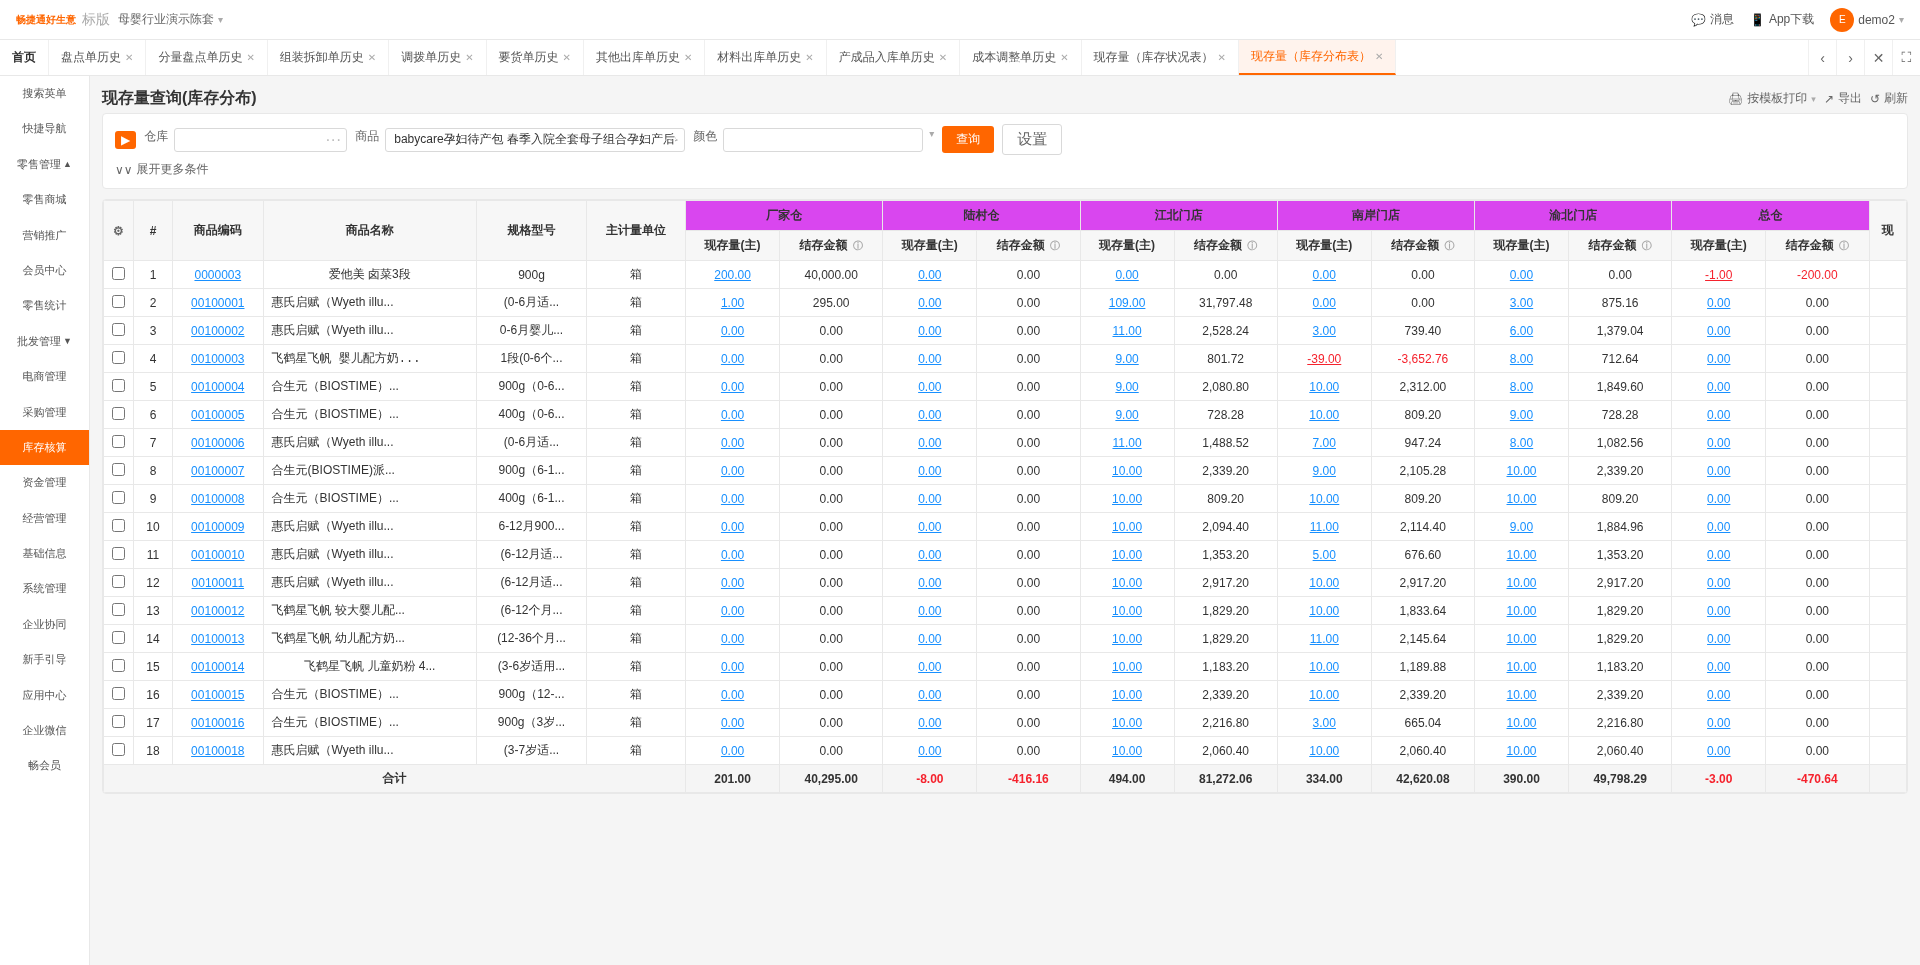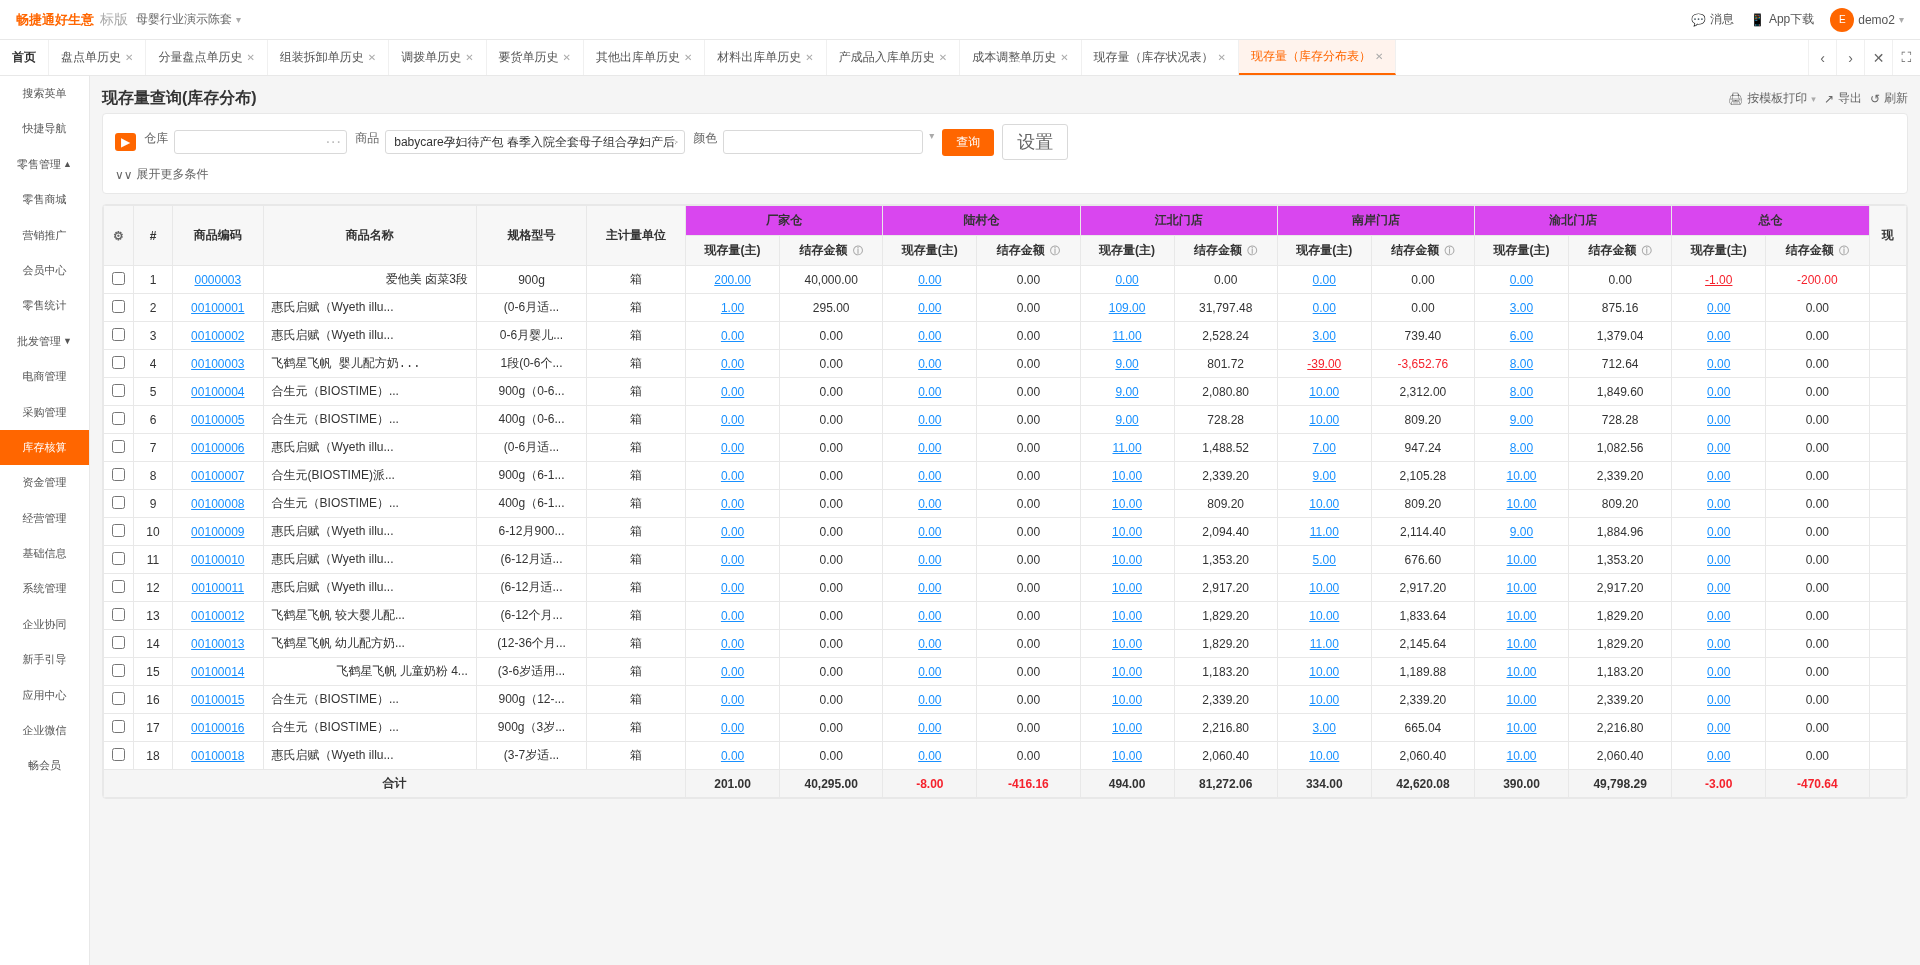--- a/index.html
+++ b/index.html
@@ -2,21 +2,21 @@
 <html><head>
   <meta charset="utf-8">
   <style>
     * { margin: 0; padding: 0; box-sizing: border-box; }
     body { font-family: 'Microsoft YaHei', sans-serif; font-size: 12px; background: #f5f5f5; color: #333; overflow: hidden; }
 
     
     .top-bar { height: 40px; background: #fff; display: flex; align-items: center; justify-content: space-between; padding: 0 16px; border-bottom: 1px solid #e8e8e8; }
     .top-bar-left { display: flex; align-items: center; gap: 8px; }
     .logo-area { display: flex; align-items: center; gap: 6px; }
-    .logo-text { color: #ff6600; font-size: 13px; font-weight: bold; }
+    .logo-text { color: #ff6600; font-size: 10px; font-weight: bold; }
     .company-selector { display: flex; align-items: center; gap: 4px; color: #666; font-size: 12px; cursor: pointer; }
     .top-bar-right { display: flex; align-items: center; gap: 16px; }
     .top-right-item { display: flex; align-items: center; gap: 4px; color: #555; font-size: 12px; cursor: pointer; }
     .avatar { width: 24px; height: 24px; border-radius: 50%; background: #ff6600; display: flex; align-items: center; justify-content: center; color: #fff; font-size: 10px; }
 
     
     .nav-tabs { height: 36px; background: #fff; display: flex; align-items: center; border-bottom: 1px solid #e8e8e8; overflow: hidden; }
     .nav-tab { height: 100%; display: flex; align-items: center; padding: 0 12px; font-size: 12px; color: #555; cursor: pointer; border-right: 1px solid #f0f0f0; white-space: nowrap; flex-shrink: 0; gap: 4px; }
     .nav-tab.home { background: #fff; color: #333; font-weight: bold; }
     .nav-tab.active { background: #fff3ed; color: #ff6600; border-bottom: 2px solid #ff6600; }
@@ -45,21 +45,21 @@
     
     .filter-area { background: #fff; border: 1px solid #e8e8e8; border-radius: 4px; padding: 10px 12px; margin-bottom: 10px; }
     .filter-row { display: flex; align-items: center; gap: 8px; flex-wrap: nowrap; }
     .filter-item { display: flex; align-items: flex-start; gap: 6px; }
     .filter-label { color: #666; font-size: 12px; white-space: nowrap; }
     .filter-input { border: 1px solid #d9d9d9; border-radius: 3px; padding: 4px 8px; font-size: 12px; color: #333; background: #fff; min-width: 80px; }
     .filter-input-wide { min-width: 300px; }
     .filter-input-color { min-width: 200px; }
     .expand-btn { display: flex; align-items: center; gap: 4px; color: #666; font-size: 12px; cursor: pointer; margin: 6px auto 0; }
     .orange-btn { background: #ff6600; color: #fff; border: none; border-radius: 3px; padding: 5px 14px; font-size: 12px; cursor: pointer; }
-    .gray-btn { background: #fff; color: #666; border: 1px solid #d9d9d9; border-radius: 3px; padding: 5px 14px; font-size: 18px; cursor: pointer; }
+    .gray-btn { background: #fff; color: #666; border: 1px solid #d9d9d9; border-radius: 3px; padding: 5px 14px; font-size: 15px; cursor: pointer; }
 
     
     .table-container { background: #fff; border: 1px solid #e8e8e8; border-radius: 4px; overflow: auto; }
     table { width: 100%; border-collapse: collapse; font-size: 12px; }
     table thead tr th { background: #f7f7f7; border: 1px solid #e8e8e8; padding: 6px 8px; text-align: center; font-weight: bold; color: #333; white-space: nowrap; }
     table tbody tr td { border: 1px solid #e8e8e8; padding: 5px 8px; text-align: center; color: #333; white-space: nowrap; }
     table tbody tr.summary td { background: #f5f5f5; font-weight: bold; }
     .link-text { color: #1890ff; cursor: pointer; text-decoration: underline; }
     .red-text { color: #f5222d; }
     .col-settings { color: #666; cursor: pointer; }
@@ -237,21 +237,21 @@
               <th>结存金额 <span class="th-info">ⓘ</span></th>
               <th>现存量(主)</th>
               <th>结存金额 <span class="th-info">ⓘ</span></th>
             </tr>
           </thead>
           <tbody id="table-body">
           <tr>
     <td><input type="checkbox" style=""></td>
     <td>1</td>
     <td><span class="link-text">0000003</span></td>
-    <td style="text-align:right;">爱他美 卤菜3段</td>
+    <td style="text-align:center;">爱他美 卤菜3段</td>
     <td>900g</td>
     <td>箱</td>
     <td><span class="link-text">200.00</span></td>
     <td>40,000.00</td>
     <td><span class="link-text">0.00</span></td>
     <td>0.00</td>
     <td><span class="link-text">0.00</span></td>
     <td>0.00</td>
     <td><span class="link-text ">0.00</span></td>
     <td class="">0.00</td>
@@ -531,21 +531,21 @@
     <td><span class="link-text">10.00</span></td>
     <td>1,829.20</td>
     <td><span class="link-text ">0.00</span></td>
     <td class="">0.00</td>
     <td></td>
   </tr>
               <tr>
     <td><input type="checkbox" style=""></td>
     <td>15</td>
     <td><span class="link-text">00100014</span></td>
-    <td style="text-align:right;">飞鹤星飞帆 儿童奶粉 4...</td>
+    <td style="text-align:center;">飞鹤星飞帆 儿童奶粉 4...</td>
     <td>(3-6岁适用...</td>
     <td>箱</td>
     <td><span class="link-text">0.00</span></td>
     <td>0.00</td>
     <td><span class="link-text">0.00</span></td>
     <td>0.00</td>
     <td><span class="link-text">10.00</span></td>
     <td>1,183.20</td>
     <td><span class="link-text ">10.00</span></td>
     <td class="">1,189.88</td>

